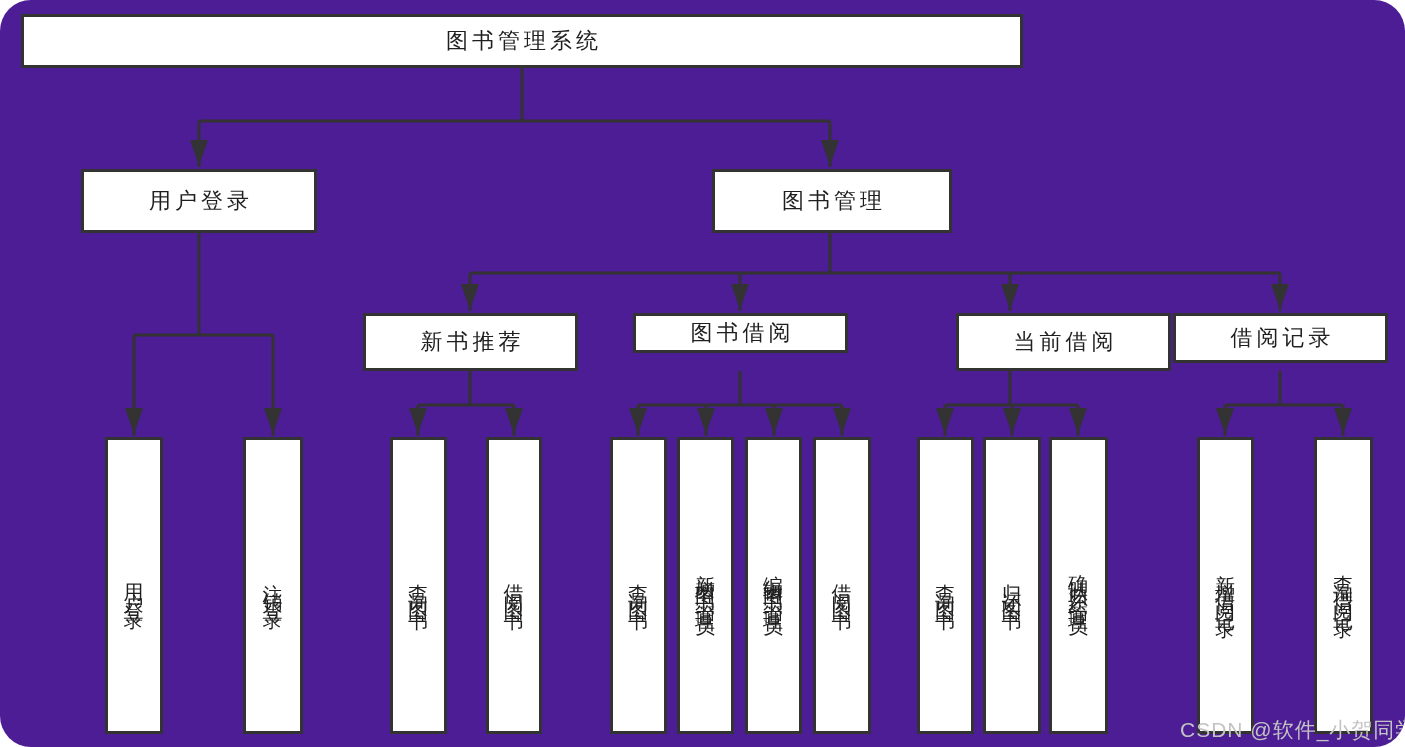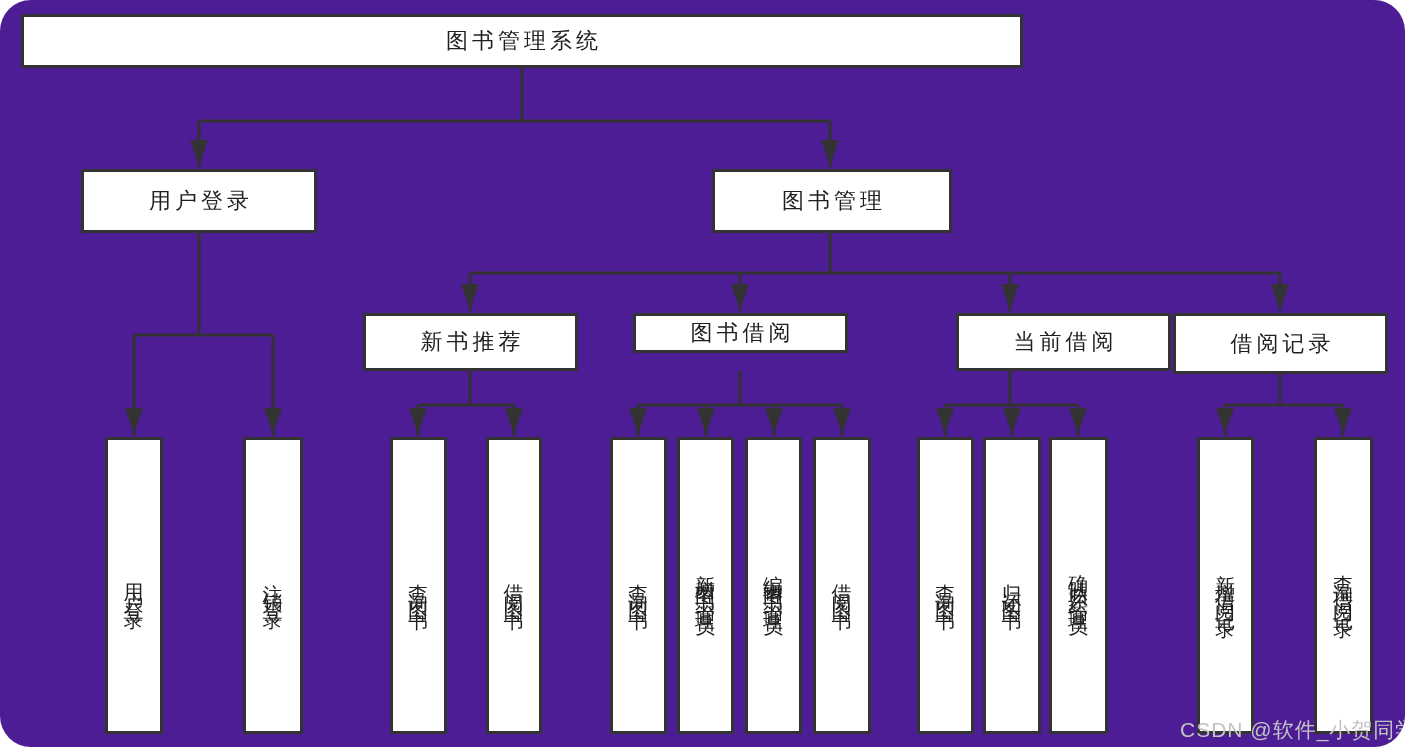--- a/index.html
+++ b/index.html
@@ -44,21 +44,21 @@
   .node.leaf.long span {
     letter-spacing: 6px;
   }
   
   #n-root   { left: 21px;   top: 14px;  width: 1002px; height: 54px; }
   #n-login  { left: 81px;   top: 169px; width: 236px;  height: 64px; }
   #n-mgmt   { left: 712px;  top: 169px; width: 240px;  height: 64px; }
   #n-rec    { left: 363px;  top: 313px; width: 215px;  height: 58px; }
   #n-borrow { left: 633px;  top: 313px; width: 215px;  height: 40px; }
   #n-cur    { left: 941px;  top: 313px; width: 215px;  height: 58px; margin-left: 15px; }
-  #n-hist   { left: 1173px; top: 313px; width: 215px;  height: 61px; }
+  #n-hist   { left: 1173px; top: 313px; width: 215px;  height: 50px; }
   .leaf { top: 437px; height: 297px; }
   #l-0  { left: 105px;  width: 58px; }
   #l-1  { left: 243px;  width: 60px; }
   #l-2  { left: 390px;  width: 57px; }
   #l-3  { left: 486px;  width: 56px; }
   #l-4  { left: 610px;  width: 57px; }
   #l-5  { left: 677px;  width: 57px; }
   #l-6  { left: 745px;  width: 57px; }
   #l-7  { left: 813px;  width: 58px; }
   #l-8  { left: 917px;  width: 57px; }

